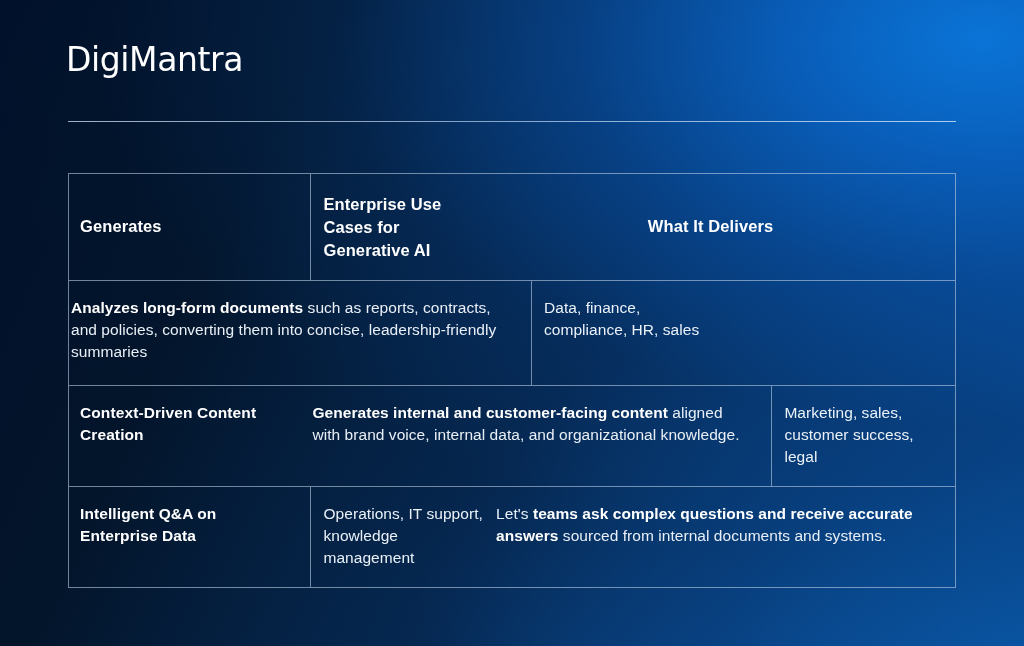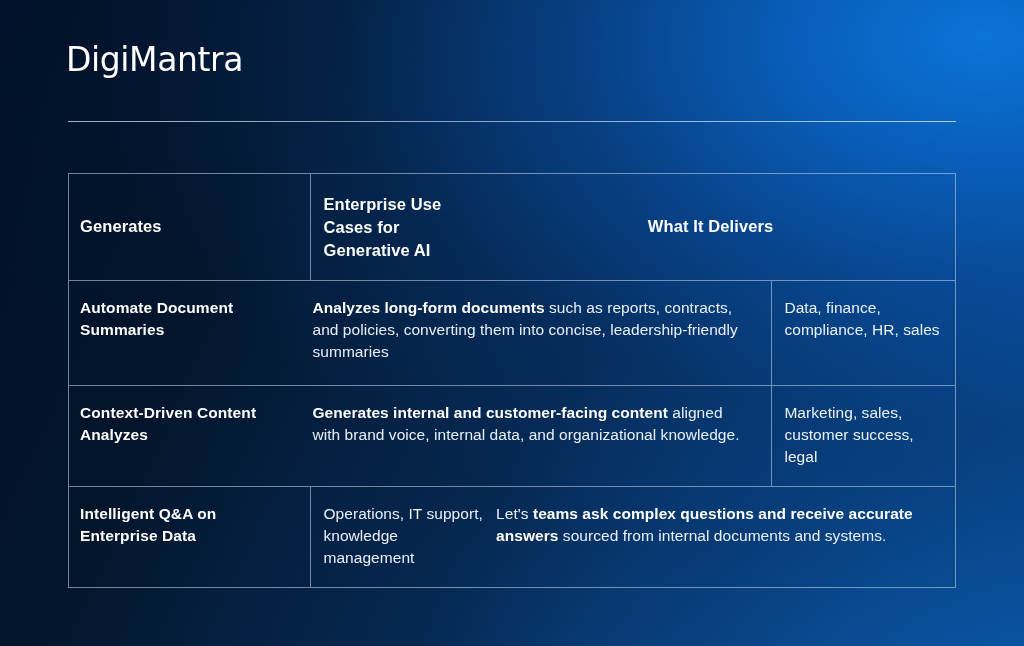--- a/index.html
+++ b/index.html
@@ -162,34 +162,31 @@
       </div>
       <div class="cell c3">
         <span class="head-text">Enterprise Use Cases for Generative AI</span>
       </div>
       <div class="cell c2">
         <span class="head-text head-center">What It Delivers</span>
       </div>
     </div>
 
     <div class="row row-body r1">
-      <div class="cell c1">
-        <span class="cap-text">Automate Document Summaries</span>
-      </div>
       <div class="cell c2">
         <span class="body-text"><b>Analyzes long-form documents</b><span> such as reports, contracts, and policies, converting them into concise, leadership-friendly summaries</span></span>
       </div>
       <div class="cell c3">
         <span class="use-text">Data, finance, compliance, HR, sales</span>
       </div>
     </div>
 
     <div class="row row-body r2">
       <div class="cell c1">
-        <span class="cap-text">Context-Driven Content Analyzes</span>
+        <span class="cap-text">Context-Driven Content Creation</span>
       </div>
       <div class="cell c2">
         <span class="body-text"><b>Generates internal and customer-facing content</b><span> aligned with brand voice, internal data, and organizational knowledge.</span></span>
       </div>
       <div class="cell c3">
         <span class="use-text">Marketing, sales, customer success, legal</span>
       </div>
     </div>
 
     <div class="row row-body r3">

